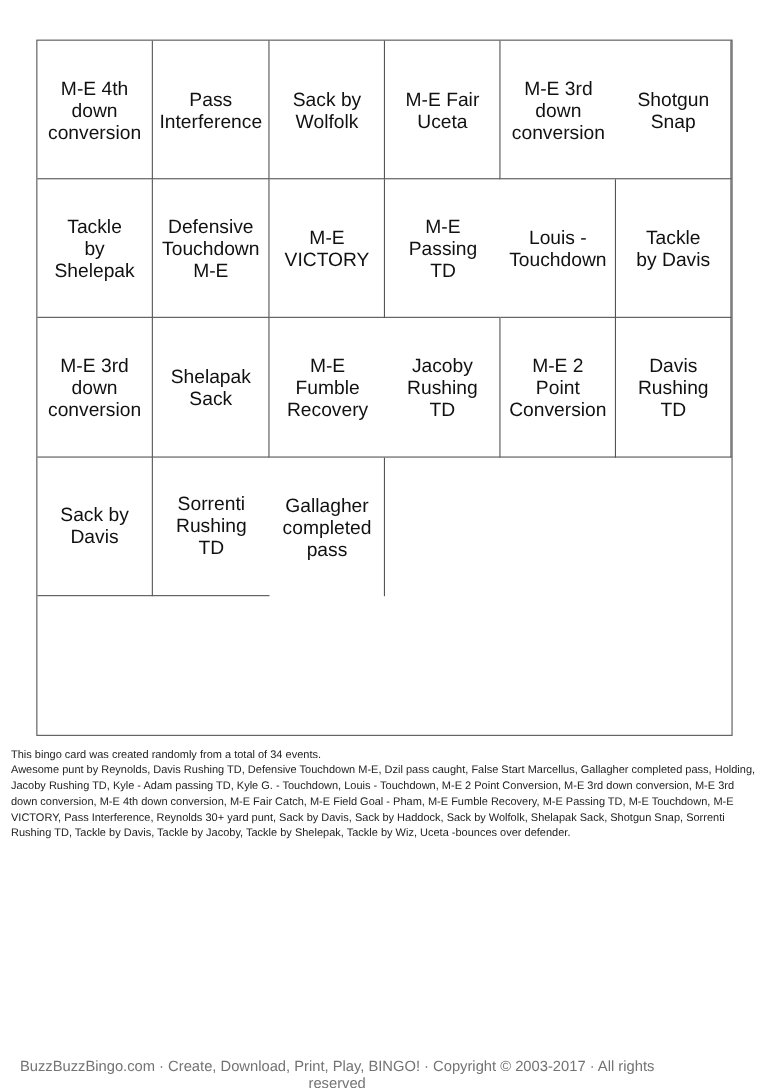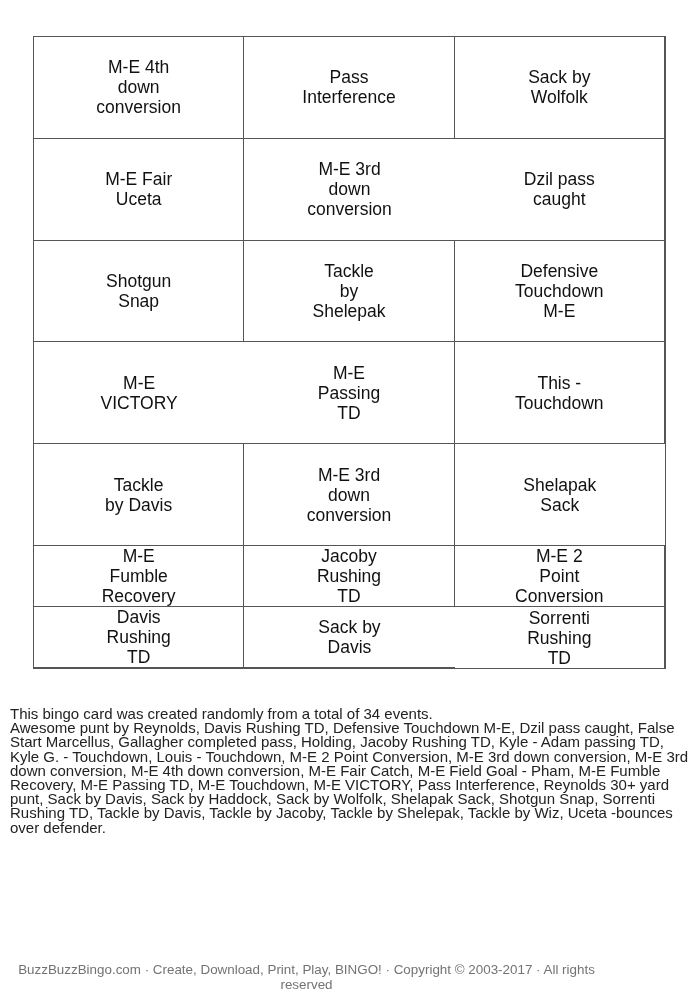--- a/index.html
+++ b/index.html
@@ -1,63 +1,61 @@
 <!DOCTYPE html>
 <html><head>
   <meta charset="utf-8">
   <style>
     html, body { margin:0; padding:0; background:#ffffff; }
     body { width:699px; height:989px; position:relative; overflow:hidden;
            font-family:"Liberation Sans", sans-serif; color:#111; }
     .grid { position:absolute; left:33px; top:36px; width:633px; height:633px;
-            display:grid; grid-template-columns:repeat(3, 1fr); grid-template-rows:repeat(5, 1fr);
+            display:grid; grid-template-columns:repeat(6, 1fr); grid-template-rows:repeat(5, 1fr);
             border:1px solid #555; box-sizing:border-box; }
     .cell { border-right:1px solid #555; border-bottom:1px solid #555;
             display:flex; align-items:center; justify-content:center; text-align:center;
             font-size:17.5px; line-height:20px; padding:0 6px; white-space:pre-line; }
     .cell:nth-child(5n) { border-right:none; }
     .cell:nth-child(n+21) { border-bottom:none; }
-    .info { position:absolute; left:10px; top:707px; width:680px;
-            font-size:15px; line-height:14.2px; color:#222; }
+    .info { position:absolute; left:10px; top:680px; width:680px;
+            font-size:10px; line-height:14.2px; color:#222; }
     .info p { margin:0; }
     .footer { position:absolute; left:0; top:962px; width:613px; text-align:center;
               font-size:13.4px; color:#737373; }
   </style>
 </head>
 <body>
 
 <div class="grid">
   <div class="cell">M-E 4th
 down
 conversion</div>
   <div class="cell">Pass
 Interference</div>
   <div class="cell">Sack by
 Wolfolk</div>
   <div class="cell">M-E Fair
 Uceta</div>
   <div class="cell">M-E 3rd
 down
 conversion</div>
-  <div class="cell">Dzil pass
-caught</div>
   <div class="cell">Shotgun
 Snap</div>
   <div class="cell">Tackle
 by
 Shelepak</div>
   <div class="cell">Defensive
 Touchdown
 M-E</div>
   <div class="cell">M-E
 VICTORY</div>
   <div class="cell">M-E
 Passing
 TD</div>
-  <div class="cell">This -
+  <div class="cell">Louis -
 Touchdown</div>
   <div class="cell">Tackle
 by Davis</div>
   <div class="cell">M-E 3rd
 down
 conversion</div>
   <div class="cell">Shelapak
 Sack</div>
   <div class="cell">M-E
 Fumble
@@ -69,20 +67,23 @@
 Point
 Conversion</div>
   <div class="cell">Davis
 Rushing
 TD</div>
   <div class="cell">Sack by
 Davis</div>
   <div class="cell">Sorrenti
 Rushing
 TD</div>
+  <div class="cell">Gallagher
+completed
+pass</div>
 </div>
 
 <div class="info">
   <p>This bingo card was created randomly from a total of 34 events.</p>
   <p>Awesome punt by Reynolds, Davis Rushing TD, Defensive Touchdown M-E, Dzil pass caught, False Start Marcellus, Gallagher completed pass, Holding, Jacoby Rushing TD, Kyle - Adam passing TD, Kyle G. - Touchdown, Louis - Touchdown, M-E 2 Point Conversion, M-E 3rd down conversion, M-E 3rd down conversion, M-E 4th down conversion, M-E Fair Catch, M-E Field Goal - Pham, M-E Fumble Recovery, M-E Passing TD, M-E Touchdown, M-E VICTORY, Pass Interference, Reynolds 30+ yard punt, Sack by Davis, Sack by Haddock, Sack by Wolfolk, Shelapak Sack, Shotgun Snap, Sorrenti Rushing TD, Tackle by Davis, Tackle by Jacoby, Tackle by Shelepak, Tackle by Wiz, Uceta -bounces over defender.</p>
 </div>
 
 <div class="footer">BuzzBuzzBingo.com · Create, Download, Print, Play, BINGO! · Copyright © 2003-2017 · All rights reserved</div>
 
 </body></html>

